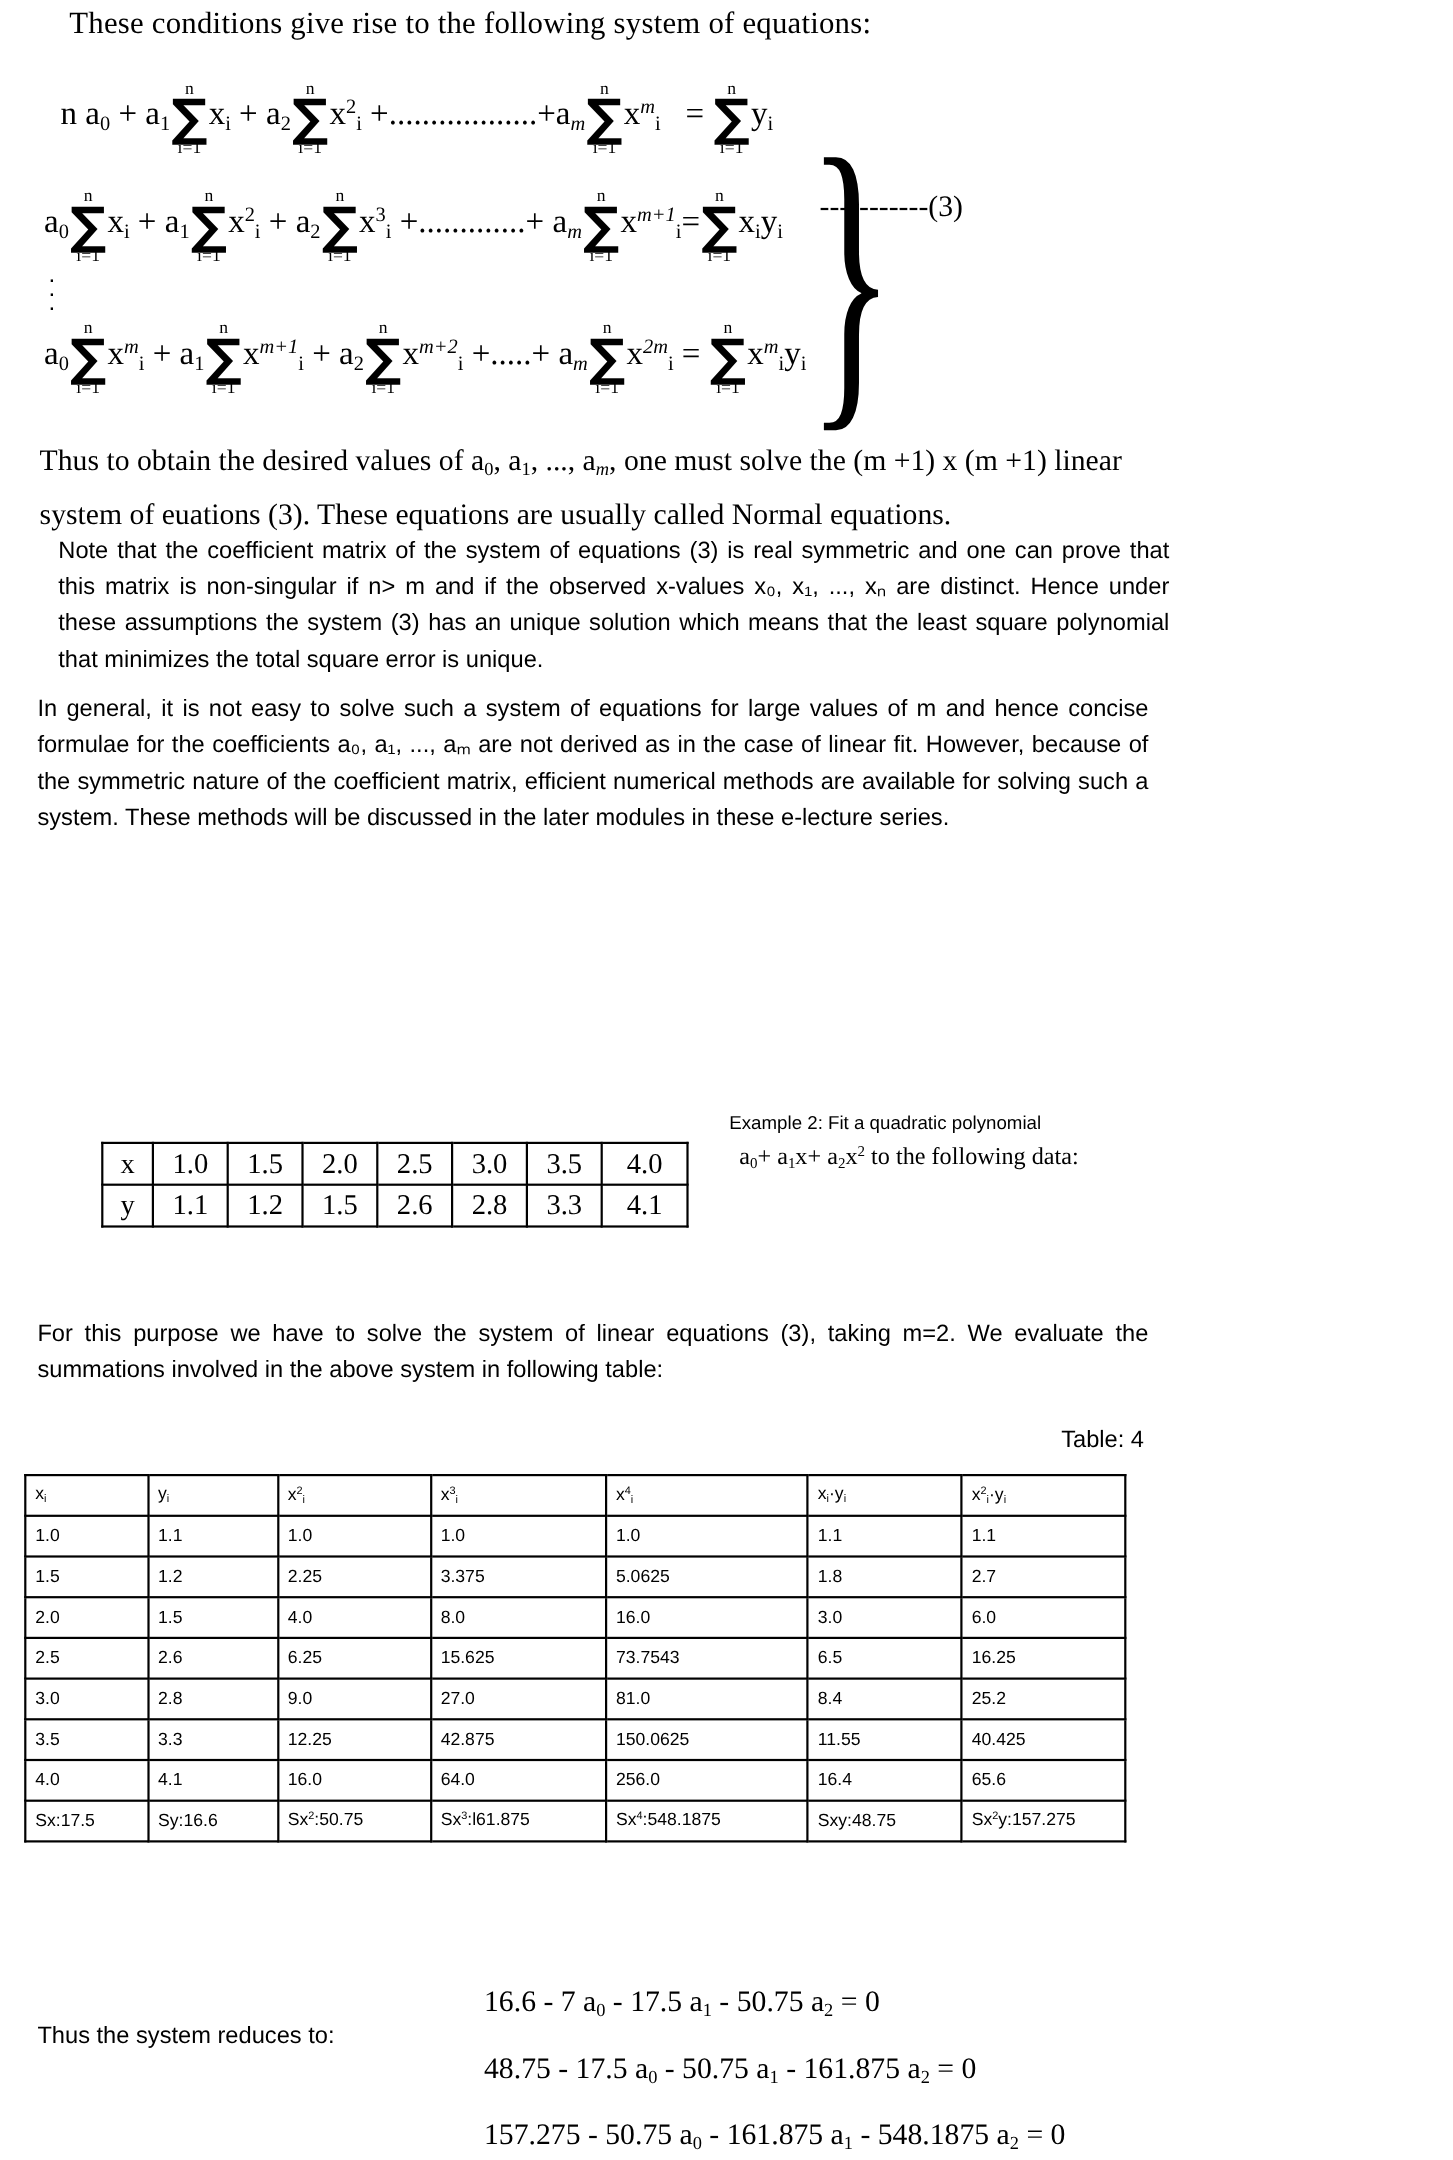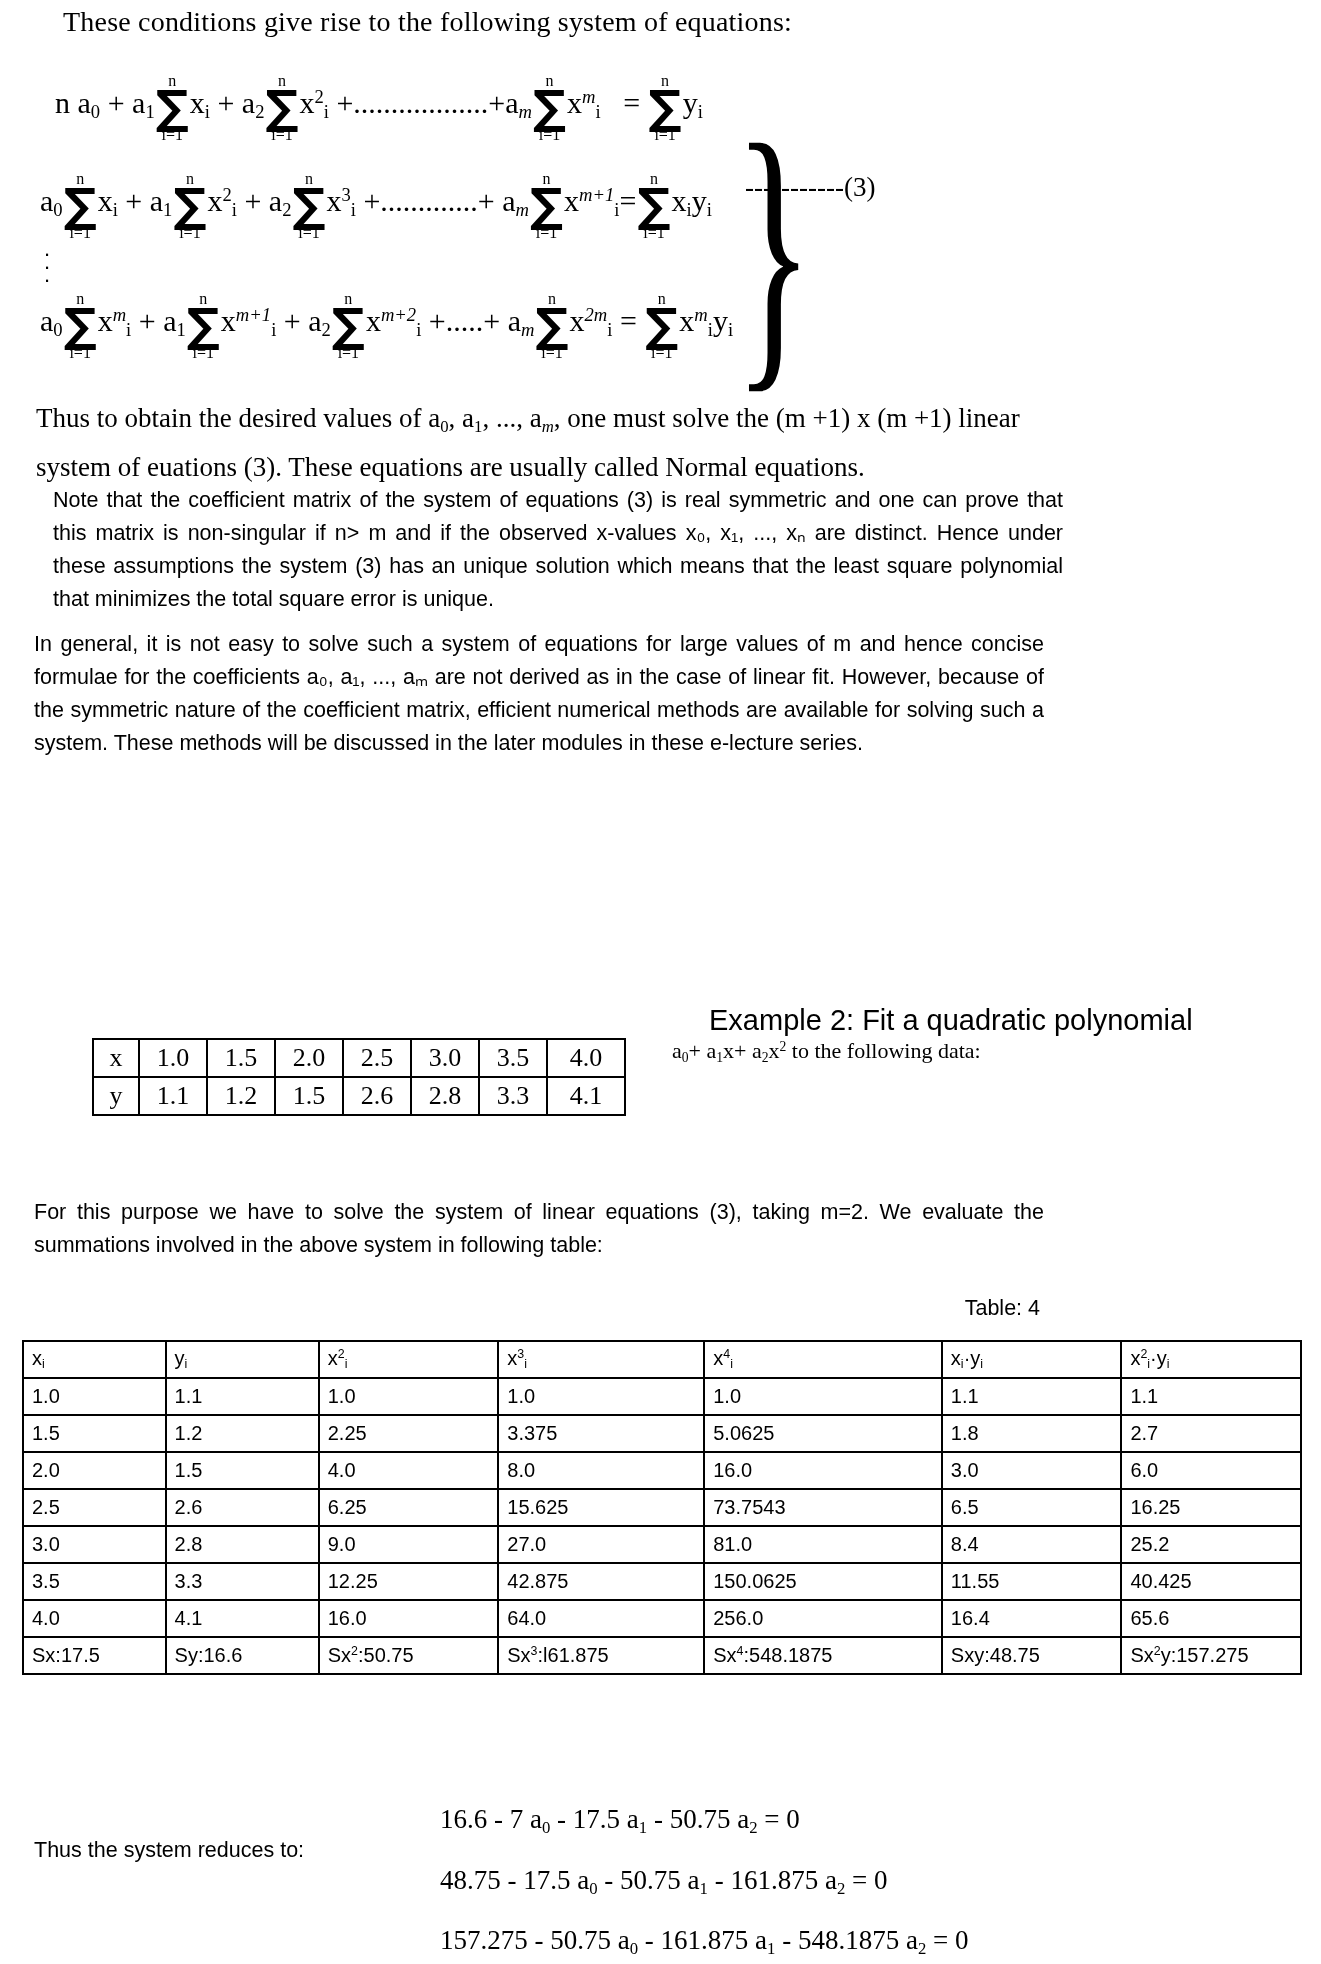--- a/index.html
+++ b/index.html
@@ -60,22 +60,22 @@
     position:absolute; left:34px; width:1010px;
     font-family:"Liberation Sans", sans-serif;
     font-size:21.5px; line-height:33px;
     text-align:justify;
   }
   #p-note { top:484px;margin-left:19px; }
   #p-general { top:628px; }
 
   
   .example-title {
-    position:absolute; left:709px; top:1004px; width:520px;
-    font-size:29px; line-height:33px; font-family:"Liberation Sans", sans-serif;
+    position:absolute; left:663px; top:1004px; width:520px;
+    font-size:17px; line-height:33px; font-family:"Liberation Sans", sans-serif;
   }
   .example-eq {
     position:absolute; left:672px; top:1038px;
     font-family:"Liberation Serif", serif; font-size:22px; white-space:nowrap;
   }
 
   
   table.xy {
     position:absolute; left:92px; top:1038px;
     border-collapse:collapse;
@@ -90,22 +90,22 @@
   #p-purpose { top:1196px; }
 
   .table4-cap {
     position:absolute; left:0; top:1296px; width:1040px;
     text-align:right; font-size:21.5px; font-family:"Liberation Sans", sans-serif;
   }
 
   
   table.t4 {
     position:absolute; left:22px; top:1340px;
-    border-collapse:collapse; width:1280px;
-    font-family:"Liberation Sans", sans-serif; font-size:20px;
+    border-collapse:collapse; width:1002px;
+    font-family:"Liberation Sans", sans-serif; font-size:16px;
   }
   table.t4 td, table.t4 th {
     border:2px solid #000; padding:5px 8px; text-align:left; font-weight:normal; height:37px;
   }
   table.t4 col.c1 { width:135px; }
   table.t4 col.c2 { width:145px; }
   table.t4 col.c3 { width:170px; }
   table.t4 col.c4 { width:195px; }
   table.t4 col.c5 { width:225px; }
   table.t4 col.c6 { width:170px; }

